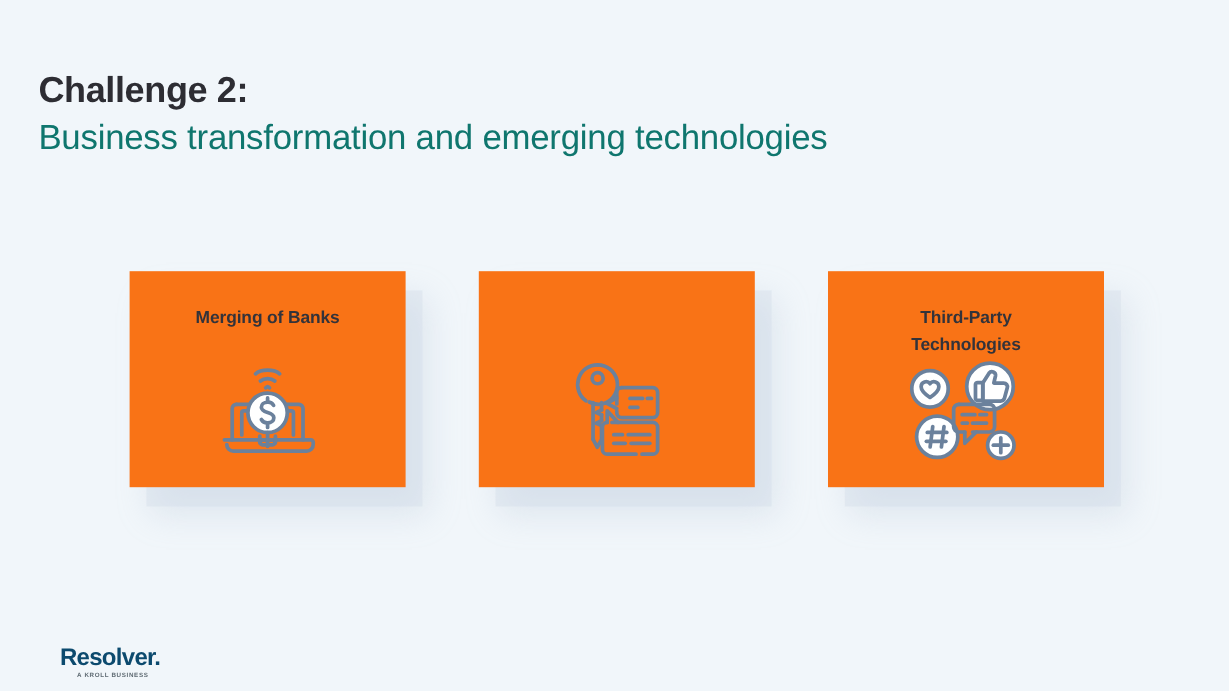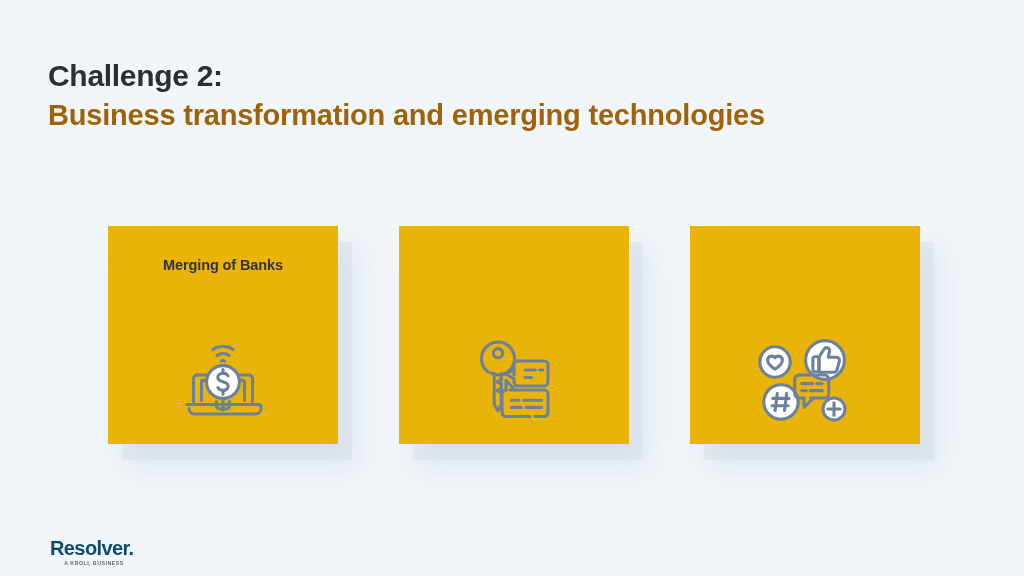--- a/index.html
+++ b/index.html
@@ -12,56 +12,56 @@
 
   body {
     background: #f1f6fa;
     font-family: "Liberation Sans", sans-serif;
     position: relative;
   }
 
   
   .heading {
     position: absolute;
-    left: 48px;
+    left: 32px;
     top: 57px;
     width: 880px;
   }
 
   .heading-line1 {
     font-size: 30px;
     font-weight: bold;
     color: #2d2d33;
     letter-spacing: -0.3px;
     line-height: 1.28;
   }
 
   .heading-line2 {
     font-size: 29px;
-    font-weight: bold;
-    color: #a16207;
+    font-weight: normal;
+    color: #0f766e;
     letter-spacing: -0.2px;
     line-height: 1.28;
     margin-top: 2px;
   }
 
   
   .card-row {
     position: absolute;
     left: 108px;
     top: 226px;
     display: flex;
     gap: 61px;
   }
 
   .card {
     position: relative;
     width: 230px;
-    height: 218px;
-    background: #eab308;
+    height: 180px;
+    background: #f97316;
     box-shadow: 14px 16px 0 0 rgba(210, 220, 232, 0.40),
                 18px 22px 26px 0 rgba(170, 188, 208, 0.28);
   }
 
   .card-title {
     margin-top: 28px;
     padding: 0 18px;
     text-align: center;
     font-size: 14.5px;
     font-weight: bold;
@@ -183,20 +183,24 @@
         <path d="M40 56 v-9.6 l9 9.6"></path>
         <path d="M45.5 66.2 h7.2"></path>
         <path d="M57.5 66.2 h18"></path>
         <path d="M45.5 73.4 h9.5"></path>
         <path d="M60 73.4 h15.5"></path>
       </svg>
     </div>
   </div>
 
   <div class="card">
+    <div class="card-title">
+      <div>Third-Party</div>
+      <div>Technologies</div>
+    </div>
     <div class="card-icon">
       <svg width="100" height="92" viewBox="0 0 100 92" fill="none" stroke="#6b819c" stroke-width="3.1" stroke-linecap="round" stroke-linejoin="round">
 
         <circle cx="20" cy="28" r="15.2" fill="#ffffff"></circle>
         <path d="M20 35.2 c-5.6 -3.8 -7.4 -6.2 -7.4 -9 a4.1 4.1 0 0 1 7.4 -2.4 a4.1 4.1 0 0 1 7.4 2.4 c0 2.8 -1.8 5.2 -7.4 9 z"></path>
 
         <circle cx="70" cy="26" r="19.4" fill="#ffffff"></circle>
         <path d="M64 35.6 v-12.4 l5.2 -8.2 a3 3 0 0 1 5.4 2.2 l-1.4 6 h8.2 a3.1 3.1 0 0 1 3 3.9 l-2.3 8.6 a3.4 3.4 0 0 1 -3.3 2.5 H64 z"></path>
         <path d="M64 22.8 h-4.4 a1.7 1.7 0 0 0 -1.7 1.7 v11.5 a1.7 1.7 0 0 0 1.7 1.7 H64 z"></path>
 

